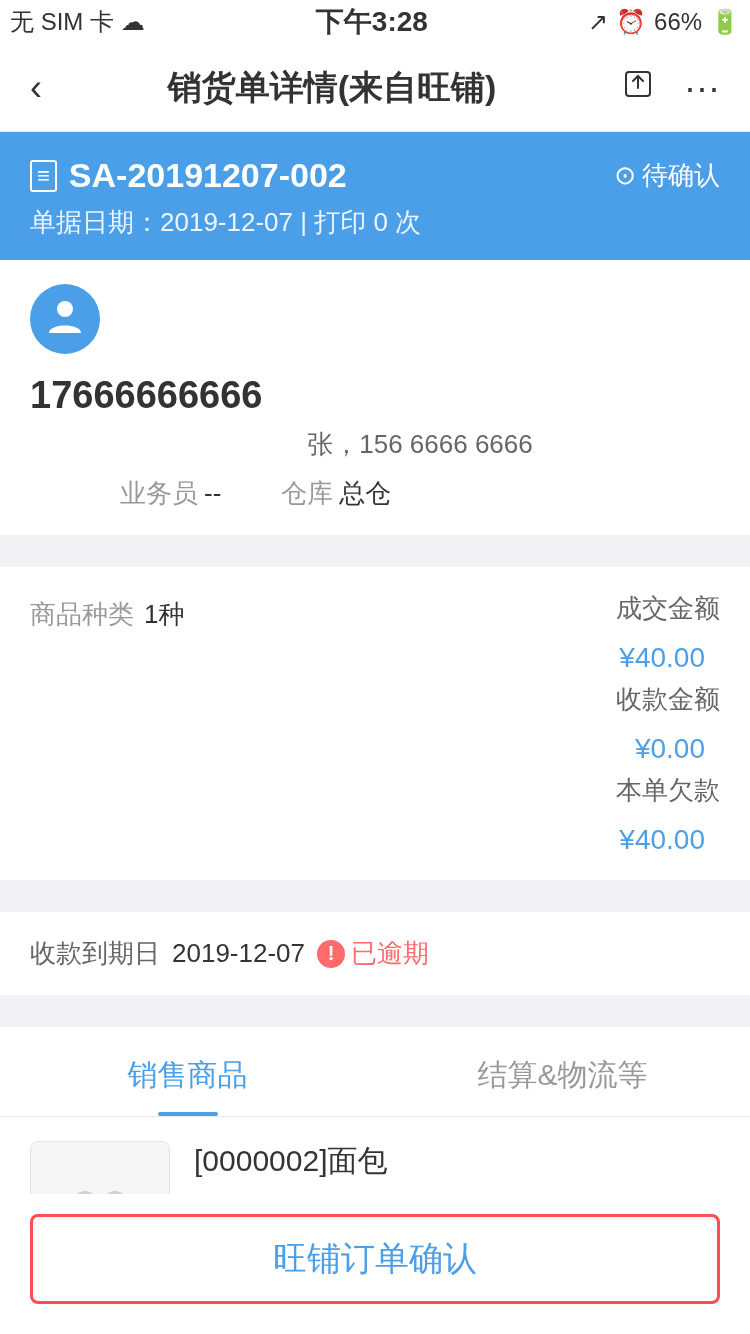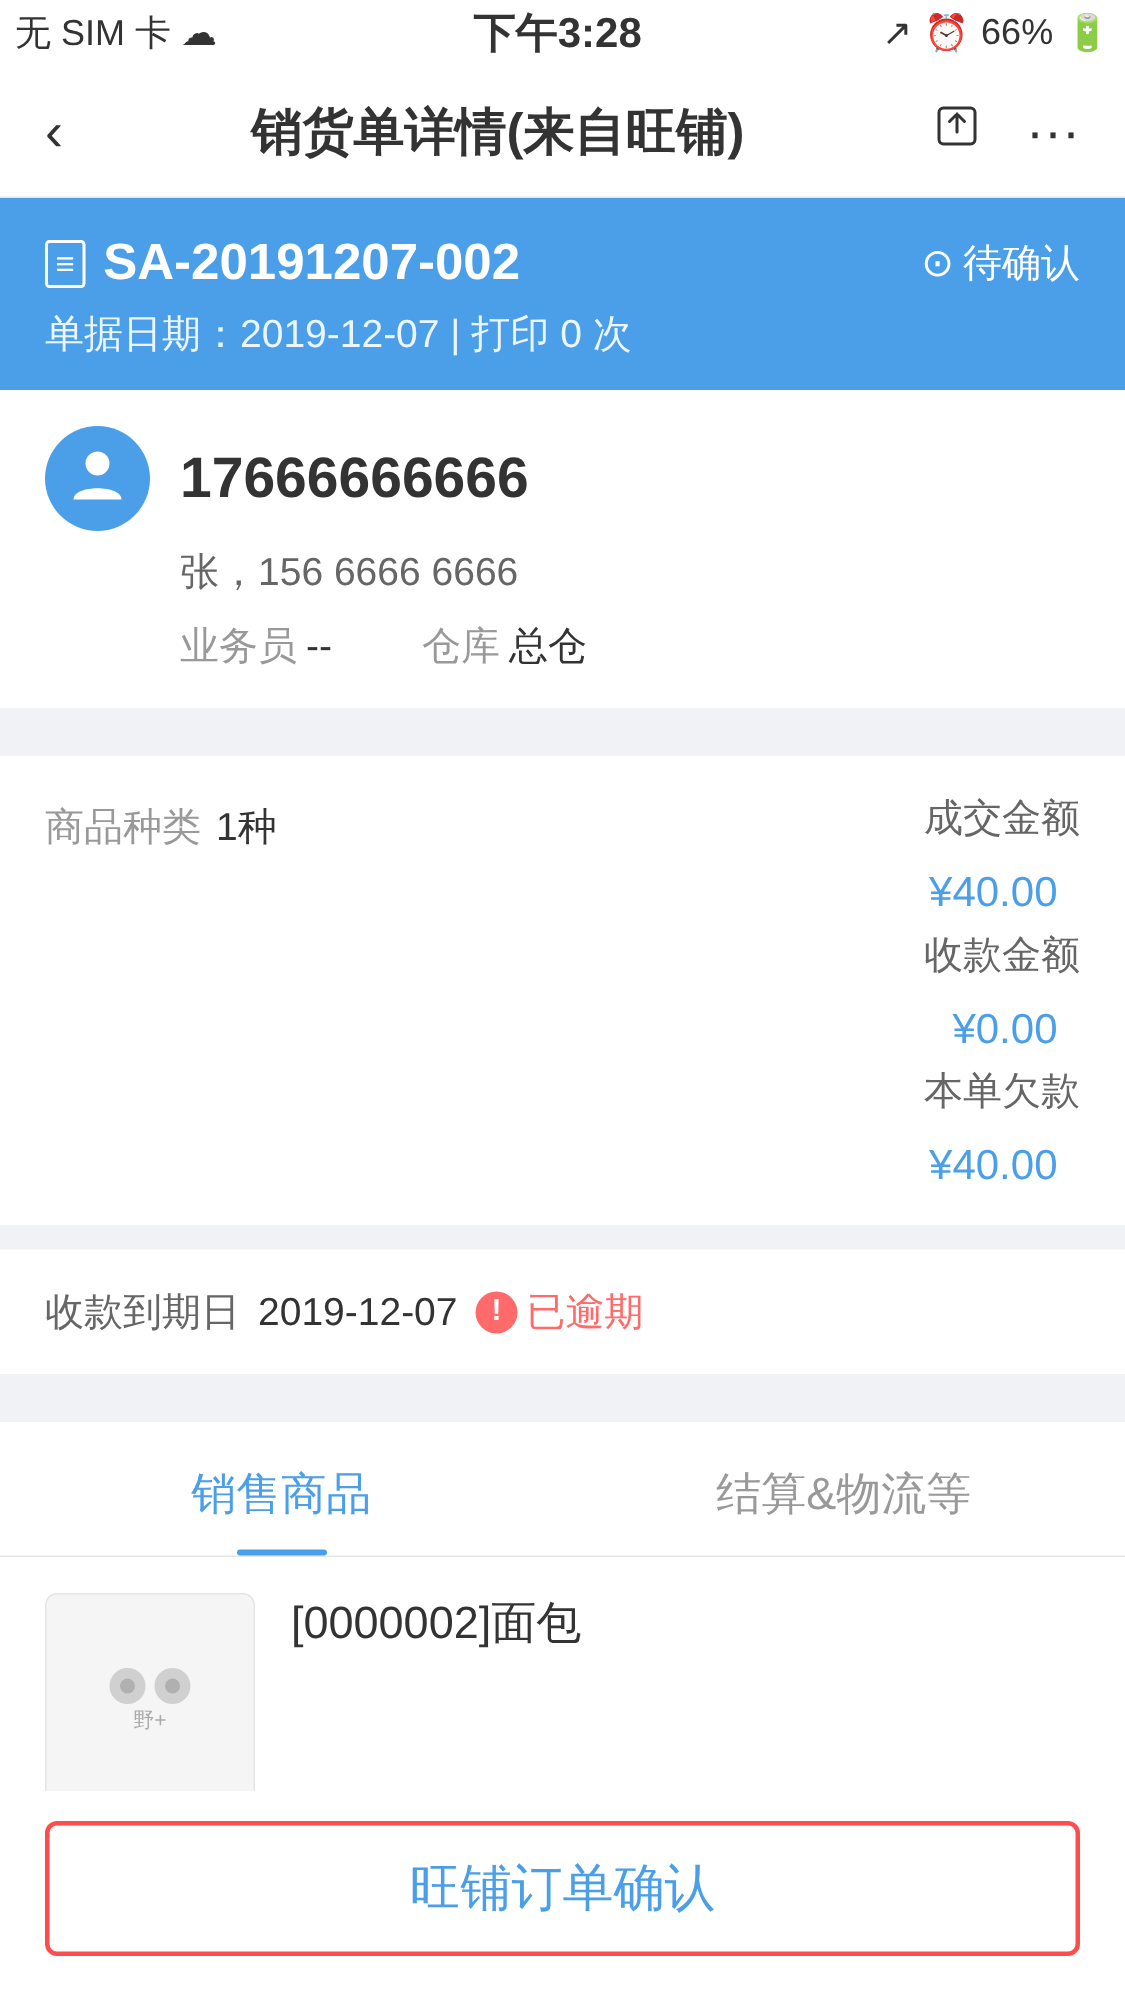--- a/index.html
+++ b/index.html
@@ -101,23 +101,24 @@
     }
 
     
     .customer-section {
       background: #fff;
       padding: 24px 30px;
       margin-bottom: 16px;
     }
     .customer-row {
       display: flex;
-      align-items: center;
+      align-items: flex-start;
       gap: 20px;
       margin-bottom: 10px;
+      flex-direction: column;
     }
     .avatar {
       width: 70px;
       height: 70px;
       border-radius: 50%;
       background: #4a9fe8;
       display: flex;
       align-items: center;
       justify-content: center;
       flex-shrink: 0;
@@ -129,20 +130,21 @@
     .customer-phone {
       font-size: 38px;
       font-weight: 600;
       color: #333;
     }
     .customer-name {
       font-size: 26px;
       color: #666;
       margin-left: 90px;
       margin-bottom: 14px;
+      text-align: center;
     }
     .customer-meta {
       display: flex;
       align-items: flex-start;
       margin-left: 90px;
     }
     .meta-item {
       display: flex;
       align-items: center;
       gap: 6px;
@@ -154,20 +156,21 @@
     }
     .meta-value {
       color: #333;
       font-size: 26px;
     }
 
     
     .stats-section {
       background: #fff;
       padding: 24px 30px;
+      margin-bottom: 16px;
       display: flex;
       align-items: flex-start;
     }
     .stats-left {
       display: flex;
       align-items: center;
       gap: 10px;
       flex: 1;
       padding-top: 6px;
     }

